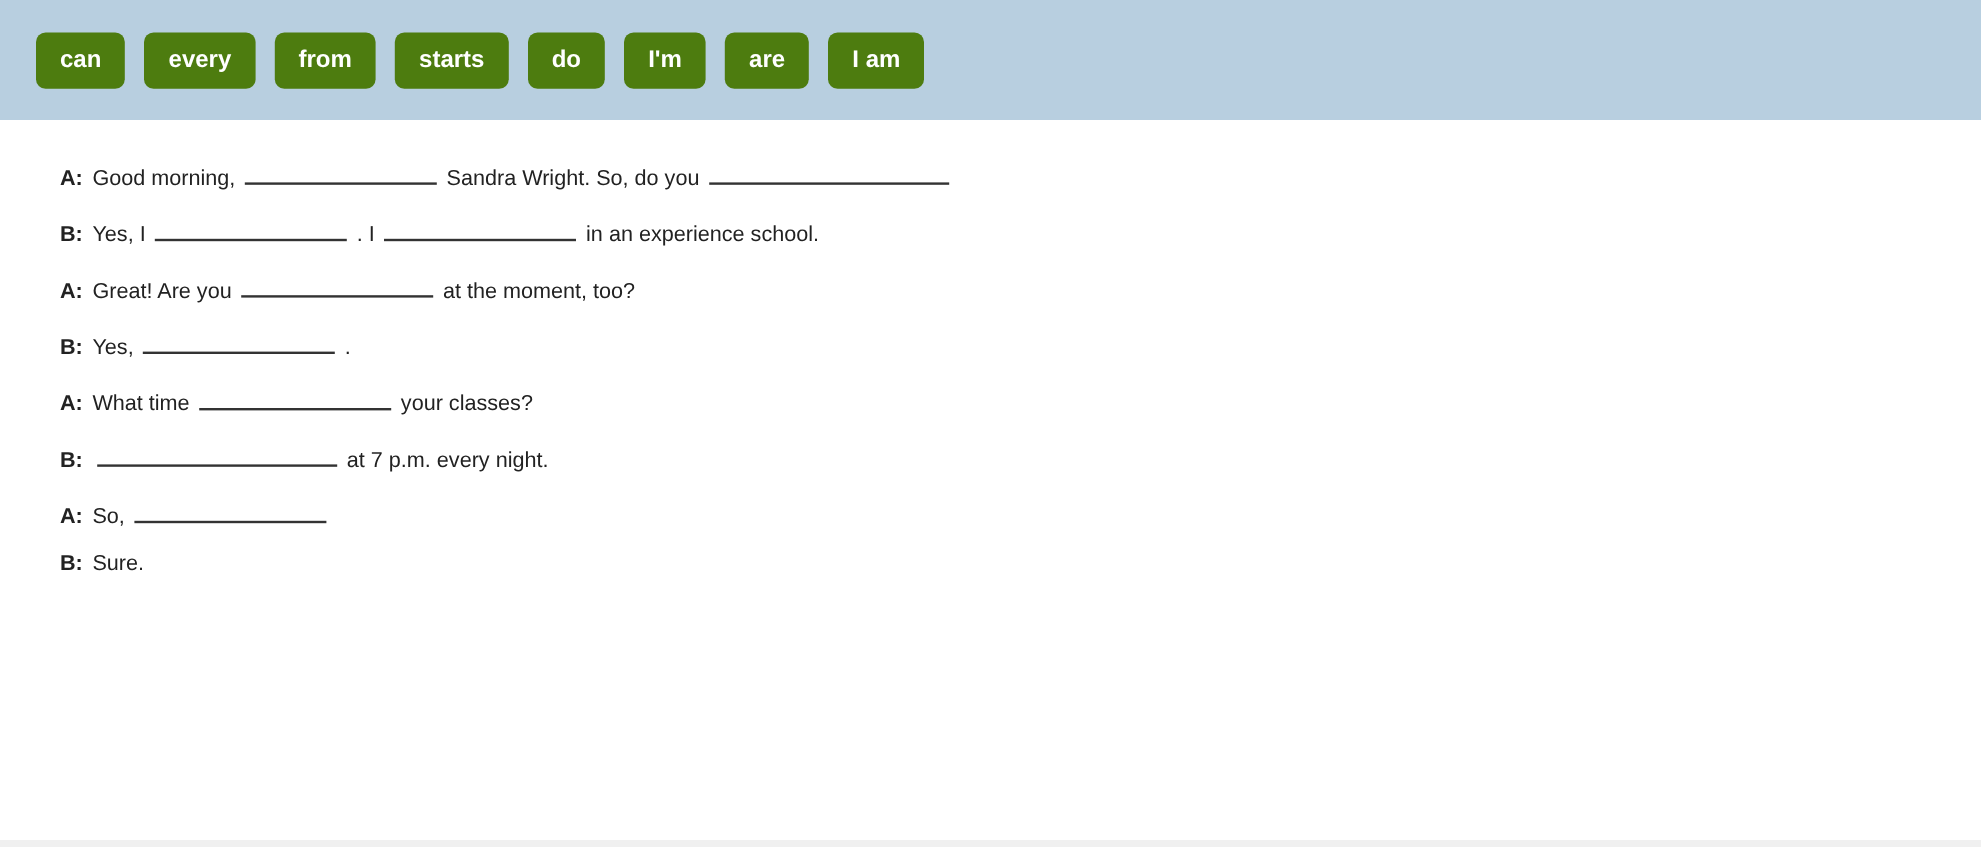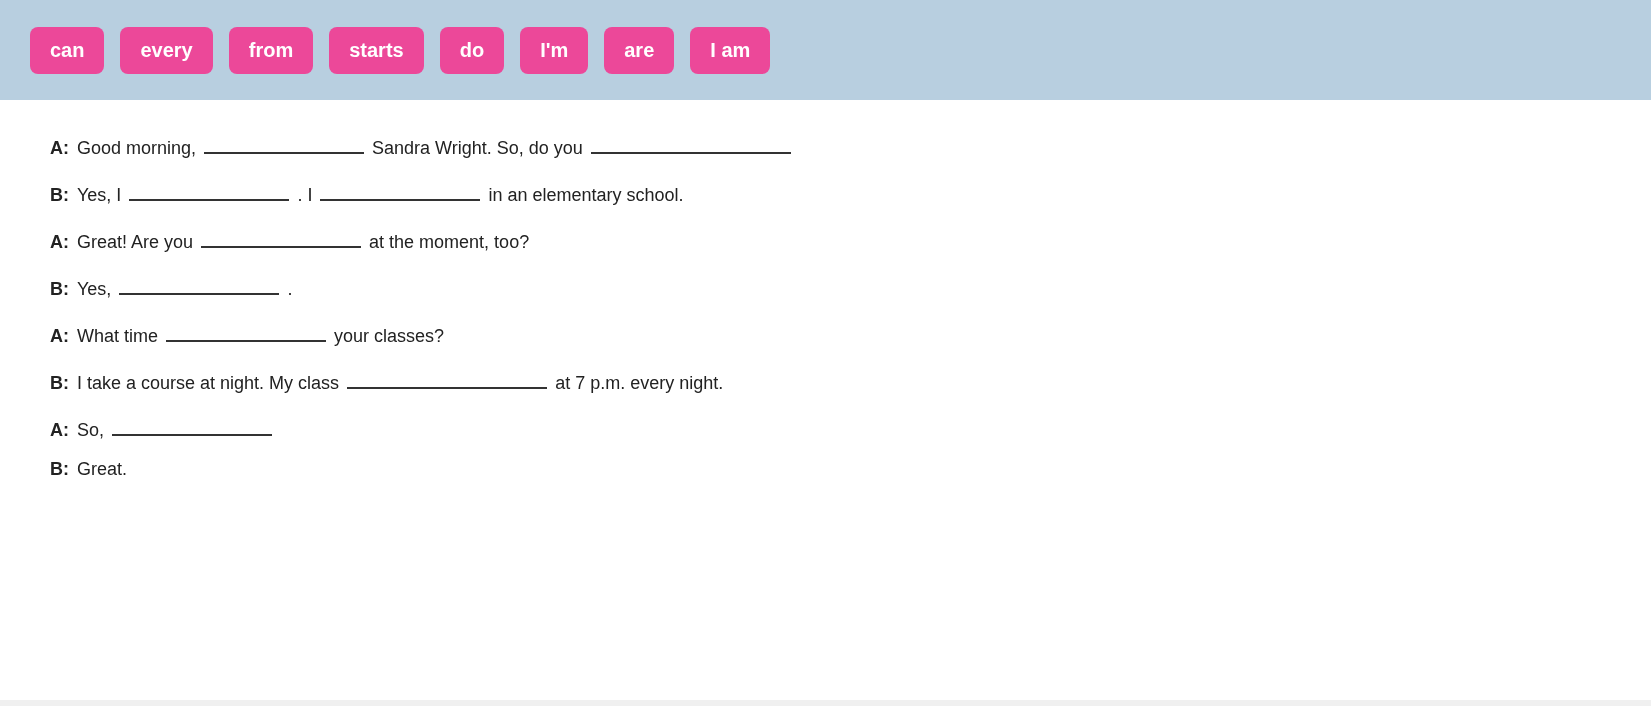--- a/index.html
+++ b/index.html
@@ -16,21 +16,21 @@
       background: #b8cfe0;
       padding: 18px 30px;
       display: flex;
       align-items: center;
       gap: 16px;
       flex-wrap: wrap;
       min-height: 100px;
     }
 
     .word-tile {
-      background: #ec4899;
+      background: #4d7c0f;
       color: #fff;
       font-weight: bold;
       font-size: 20px;
       padding: 12px 20px;
       border-radius: 8px;
       cursor: pointer;
       user-select: none;
     }
 
     .main-content {
@@ -92,21 +92,21 @@
       <span class="blank"></span>
       <span class="text-segment">Sandra Wright. So, do you</span>
       <span class="blank blank-lg"></span>
     </div>
     <div class="dialogue-line">
       <span class="speaker">B:</span>
       <span class="text-segment">Yes, I</span>
       <span class="blank"></span>
       <span class="text-segment">. I</span>
       <span class="blank"></span>
-      <span class="text-segment">in an elementary school.</span>
+      <span class="text-segment">in an experience school.</span>
     </div>
     <div class="dialogue-line">
       <span class="speaker">A:</span>
       <span class="text-segment">Great! Are you</span>
       <span class="blank"></span>
       <span class="text-segment">at the moment, too?</span>
     </div>
     <div class="dialogue-line">
       <span class="speaker">B:</span>
       <span class="text-segment">Yes,</span>
@@ -114,26 +114,25 @@
       <span class="text-segment">.</span>
     </div>
     <div class="dialogue-line">
       <span class="speaker">A:</span>
       <span class="text-segment">What time</span>
       <span class="blank"></span>
       <span class="text-segment">your classes?</span>
     </div>
     <div class="dialogue-line">
       <span class="speaker">B:</span>
-      <span class="text-segment">I take a course at night. My class</span>
       <span class="blank blank-lg"></span>
       <span class="text-segment">at 7 p.m. every night.</span>
     </div>
     <div class="dialogue-line">
       <span class="speaker">A:</span>
       <span class="text-segment">So,</span>
       <span class="blank"></span>
     </div>
     <div class="dialogue-line">
       <span class="speaker">B:</span>
-      <span class="text-segment">Great.</span>
+      <span class="text-segment">Sure.</span>
     </div>
   </div>
 
 </body></html>

